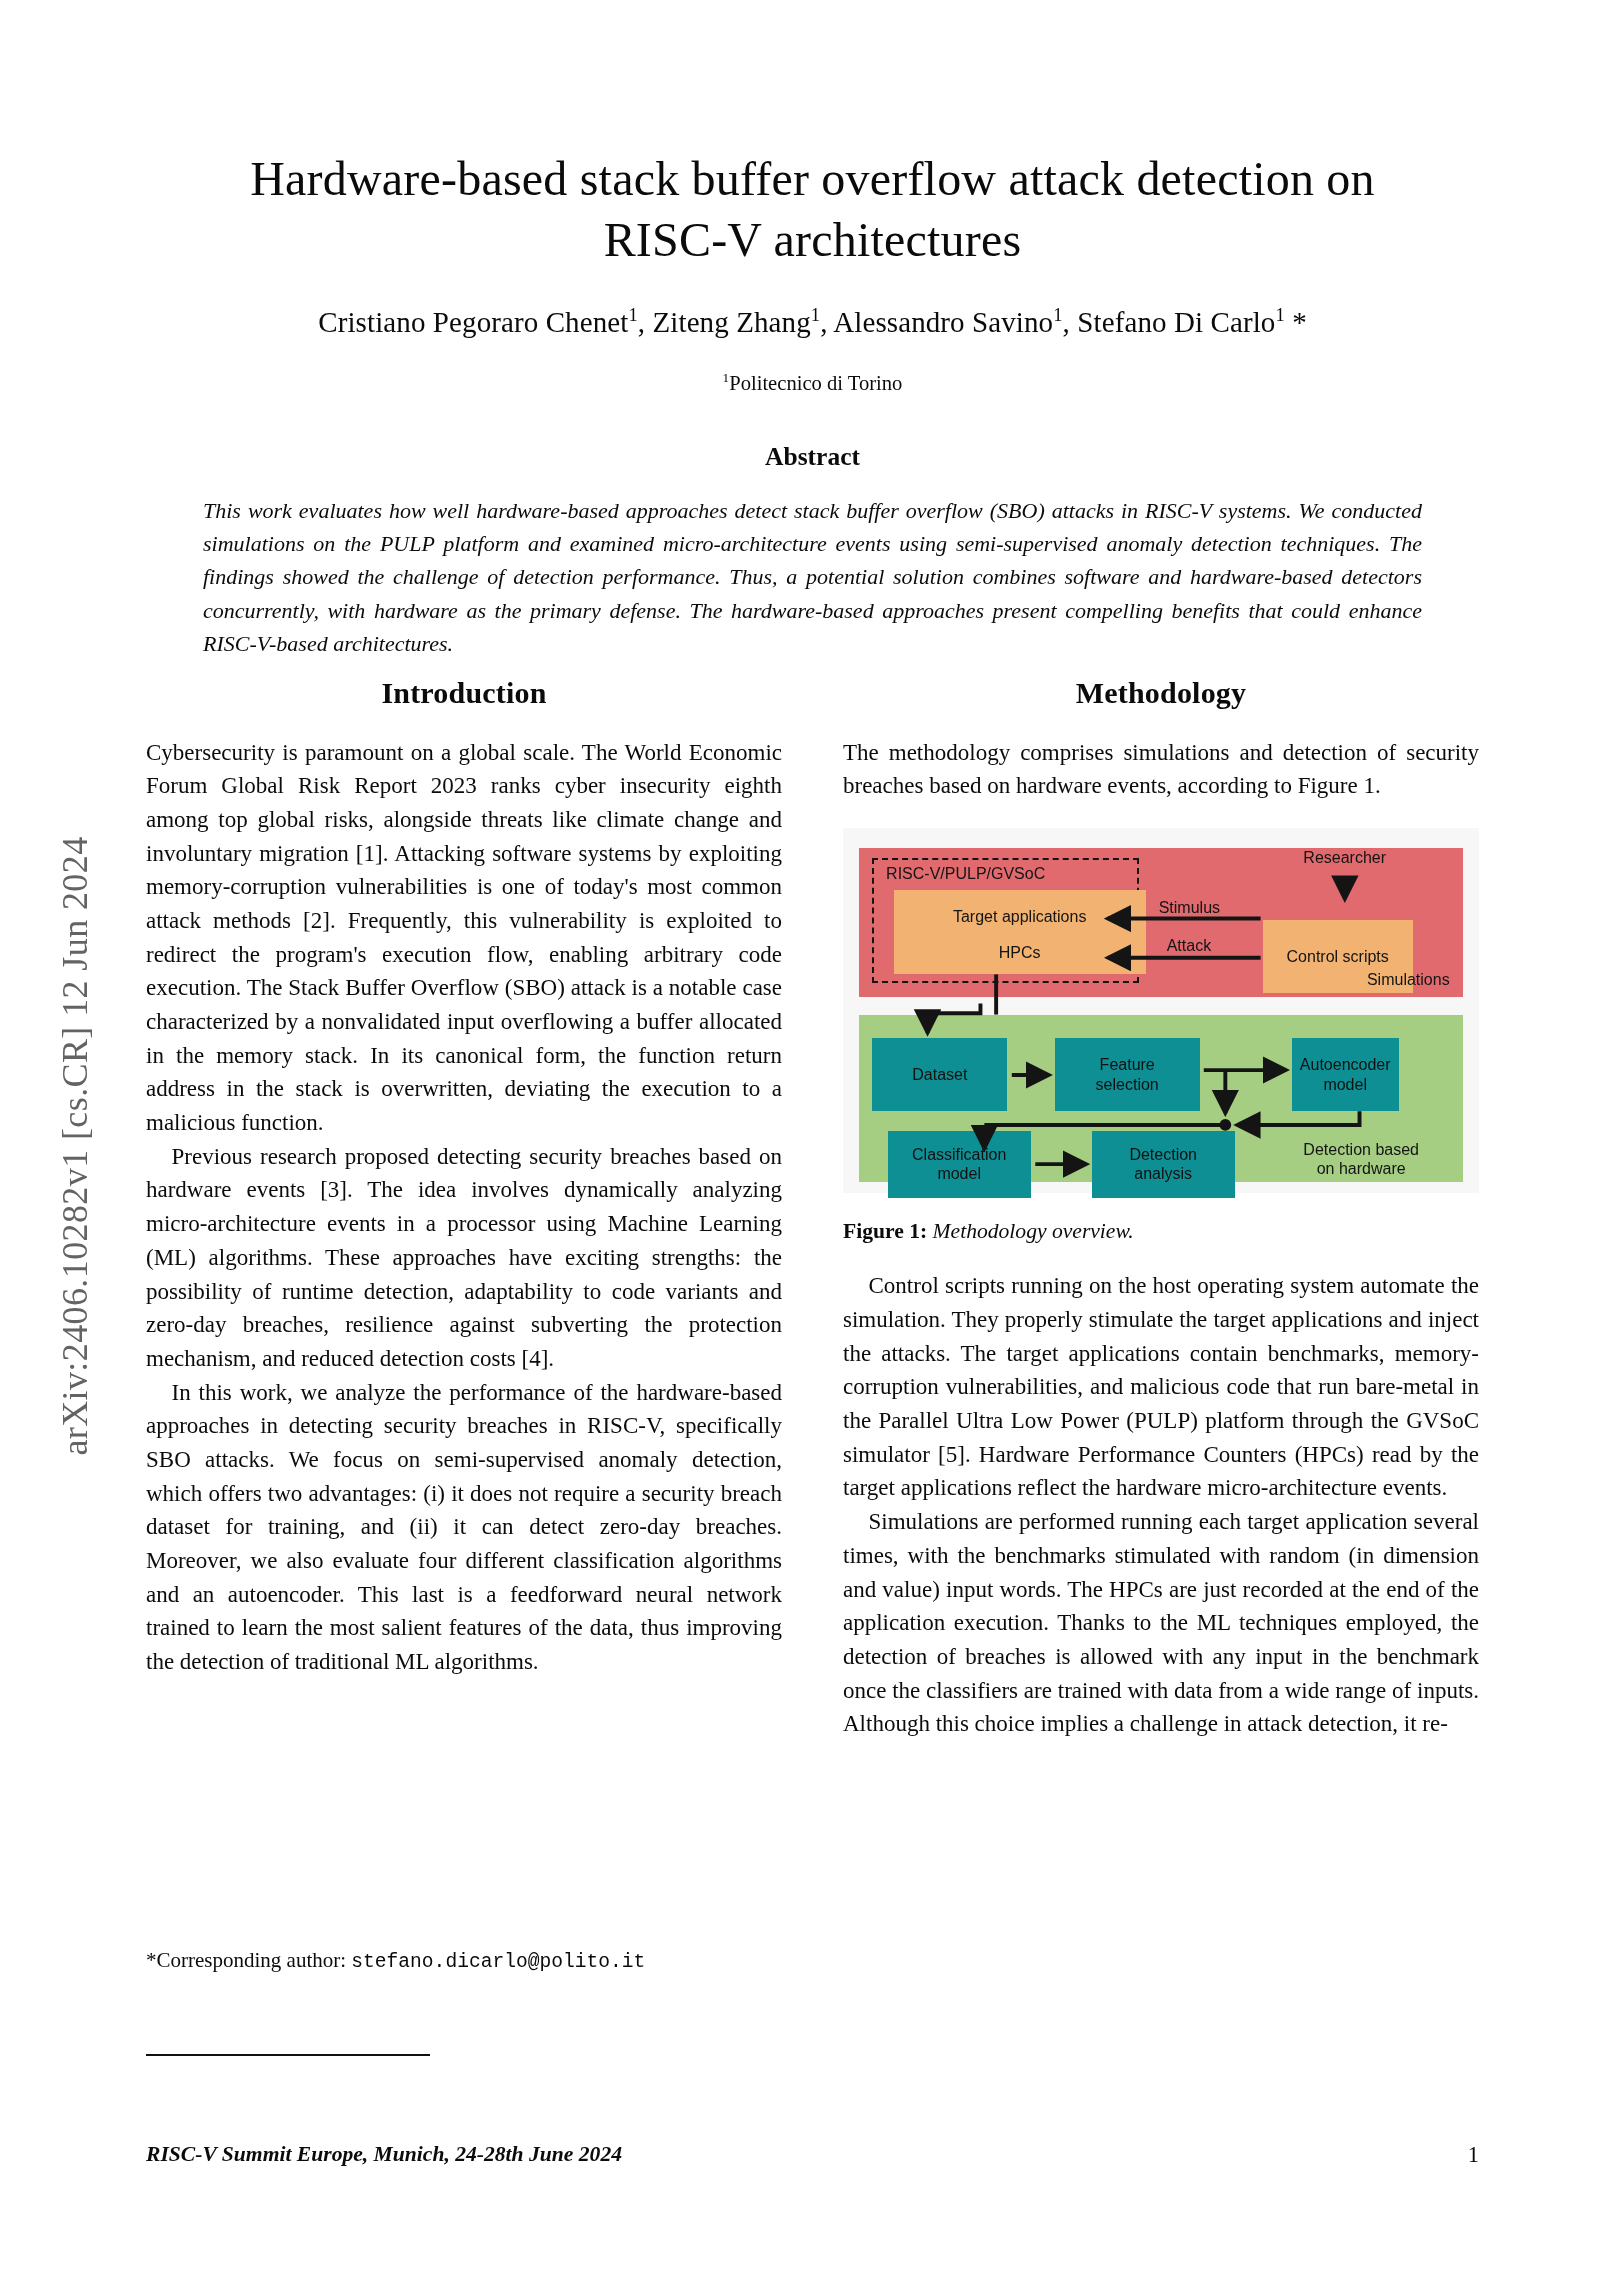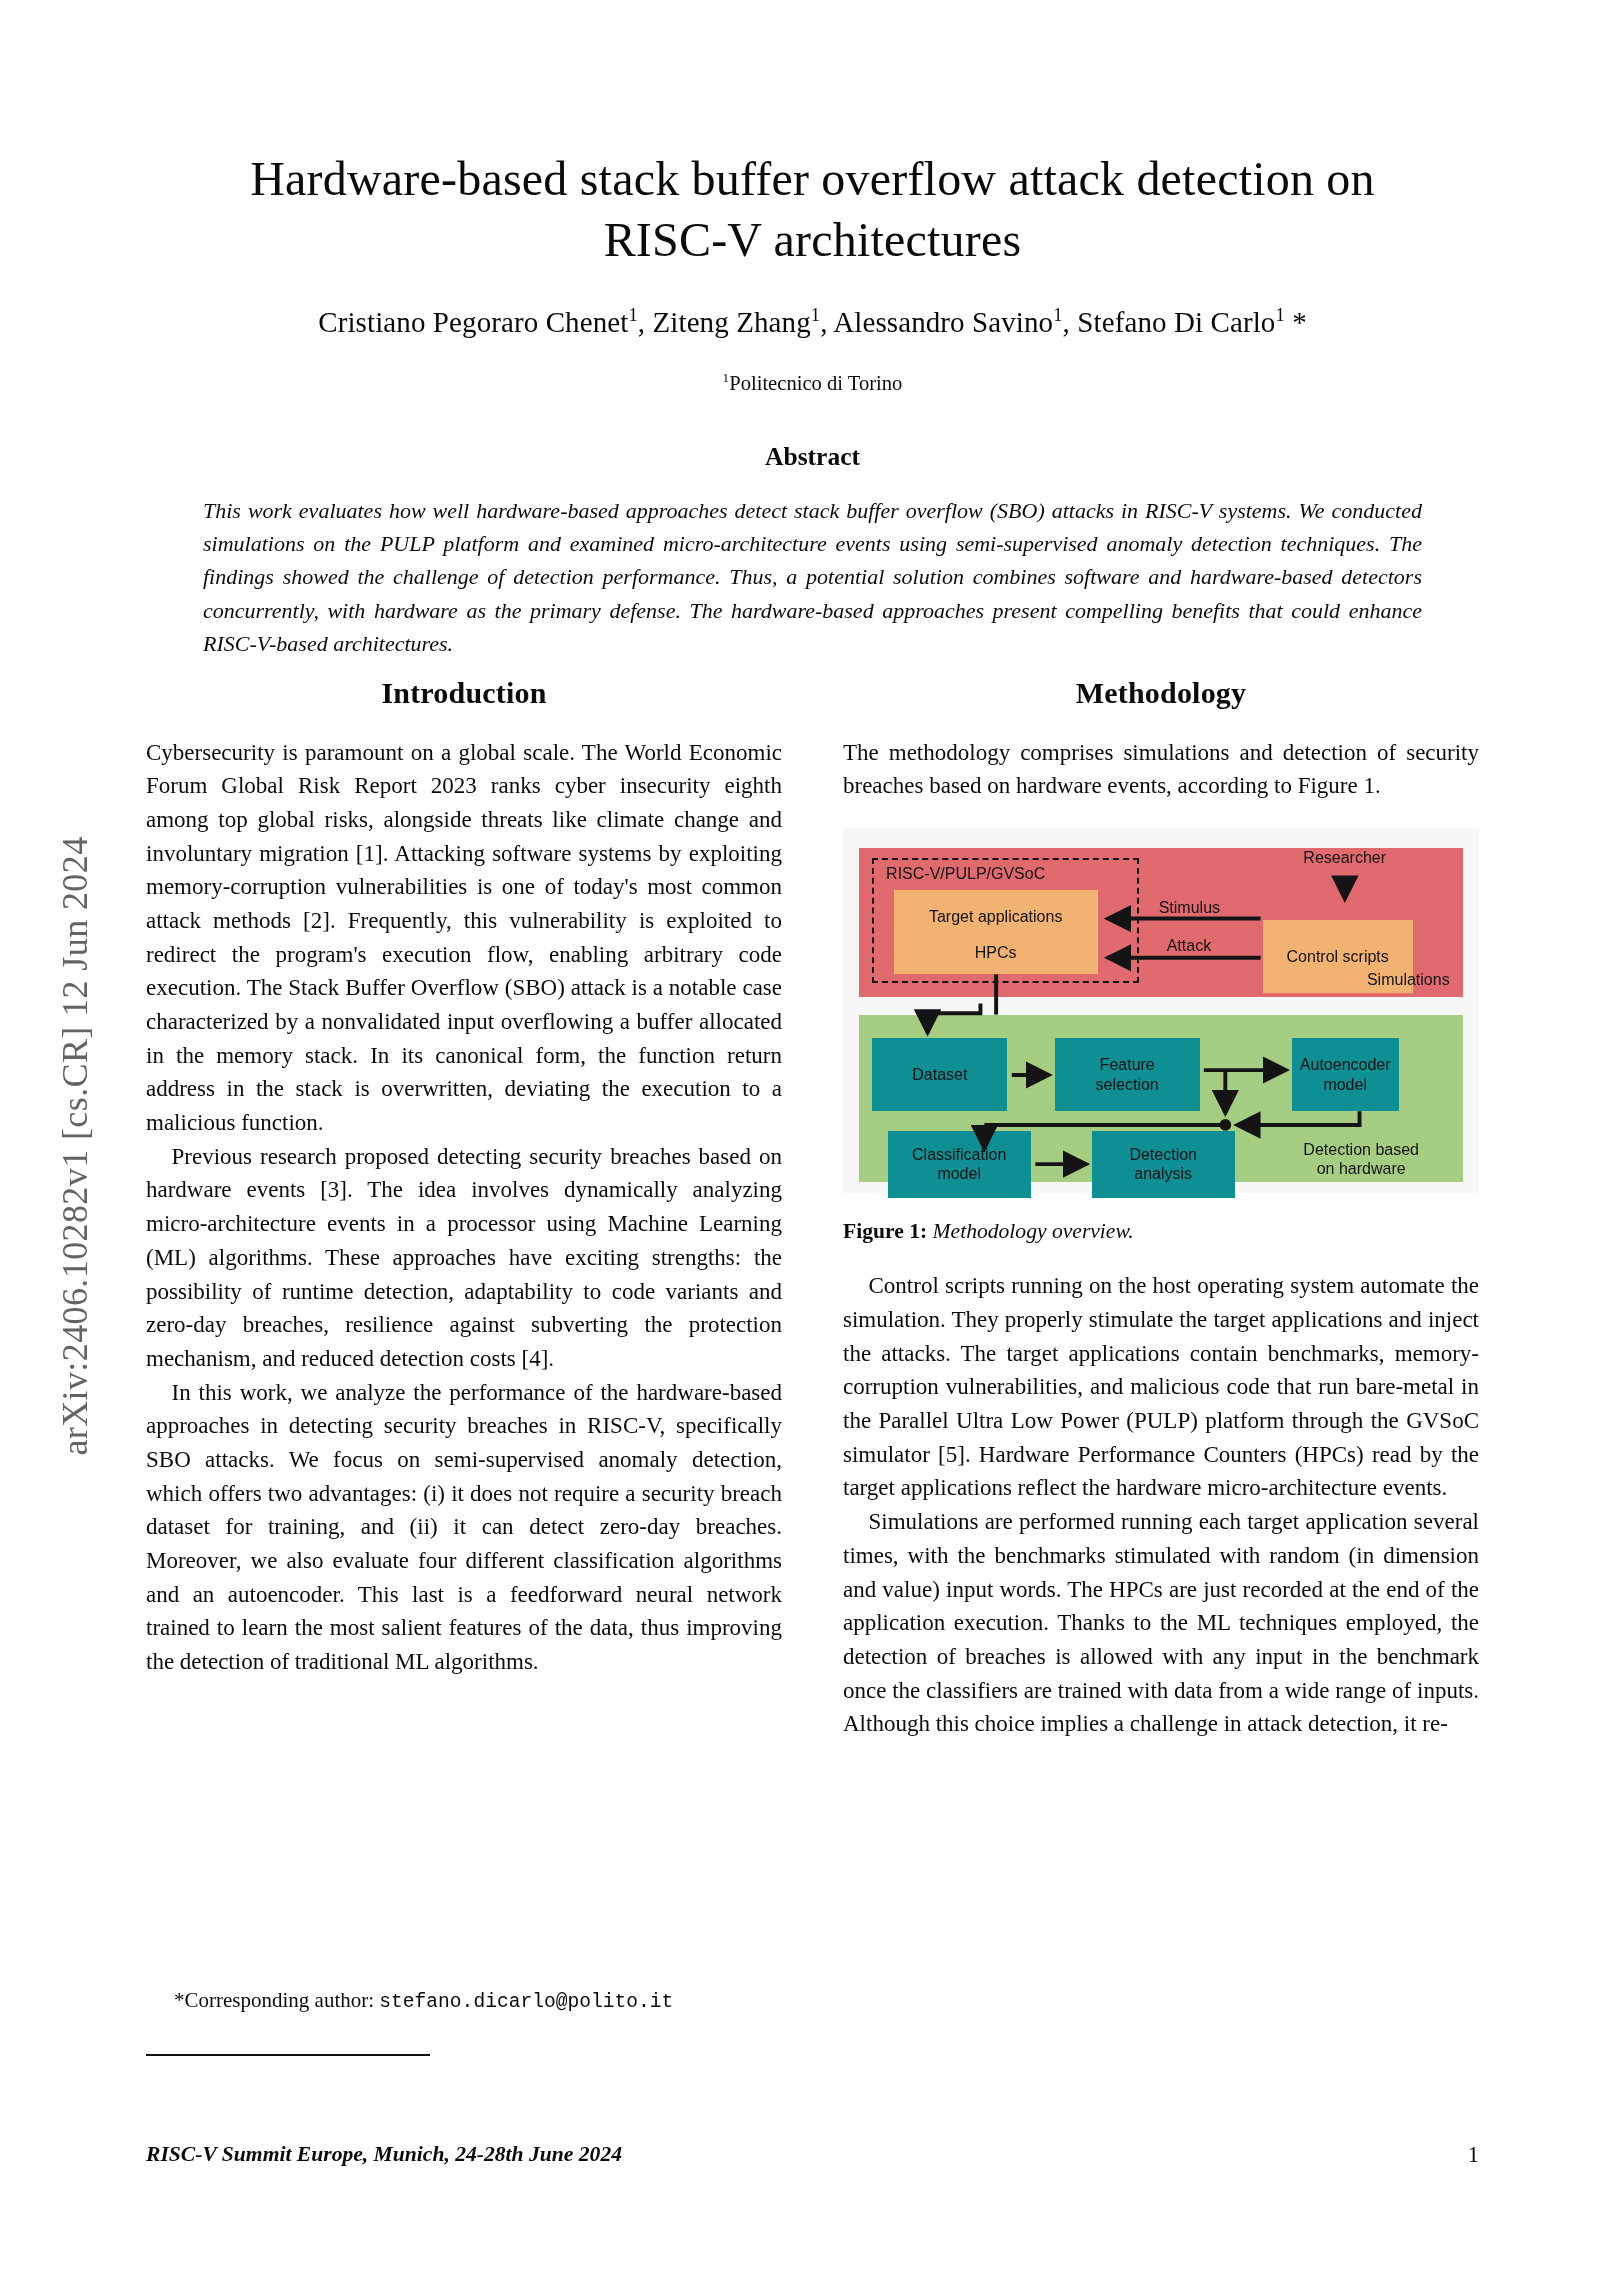--- a/index.html
+++ b/index.html
@@ -146,21 +146,21 @@
   }
   .box-orange {
     position: absolute;
     background: #f2b271;
     font-family: "Liberation Sans", "DejaVu Sans", sans-serif;
     font-size: 16px;
     color: #141414;
     text-align: center;
   }
   .tgt-apps {
-    left: 35px; top: 42px; width: 204px; height: 84px;
+    left: 35px; top: 42px; width: 204px; height: 84px; padding-left: 48px;
   }
   .tgt-apps .t1 { position:absolute; left:0; right:0; top: 17.6px; }
   .tgt-apps .t2 { position:absolute; left:0; right:0; top: 54px; }
 
   .ctrl-scripts {
     left: 404px; top: 72px; width: 150px; height: 73px;
     line-height: 73px;
   }
   .lbl-researcher {
     position: absolute;
@@ -229,23 +229,22 @@
 
   
   .footnote-rule {
     position: absolute;
     left: 0; top: 2054px;
     width: 284px;
     border-top: 2px solid #111;
   }
   .footnote {
     position: absolute;
-    left: 0; top: 1988px;
+    left: 0; top: 1948px;
     font-size: 21px;
-    margin-left: 28px;
   }
   .footnote .mail {
     font-family: "Liberation Mono", "DejaVu Sans Mono", monospace;
     font-size: 19.6px;
   }
   .footer {
     position: absolute;
     left: 0; top: 2142px;
     width: 1333px;
     display: flex;

